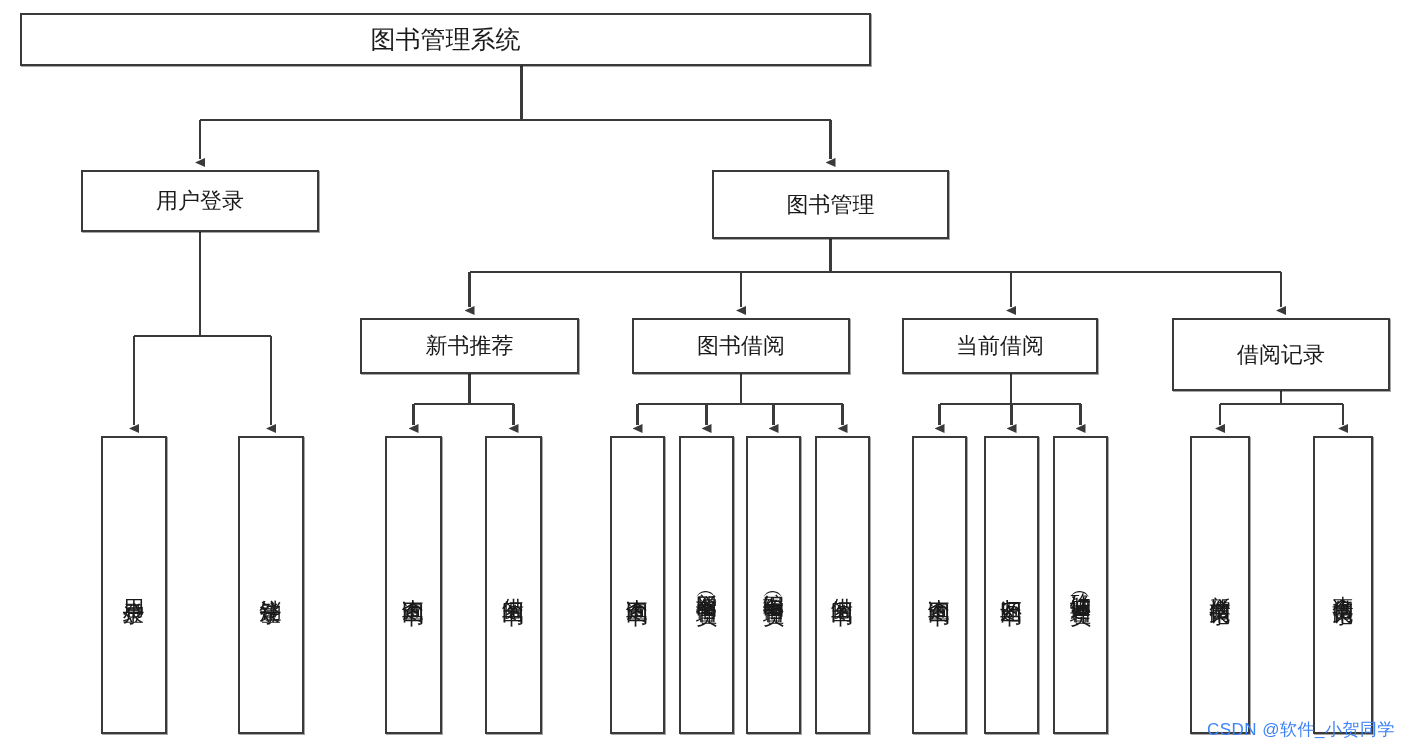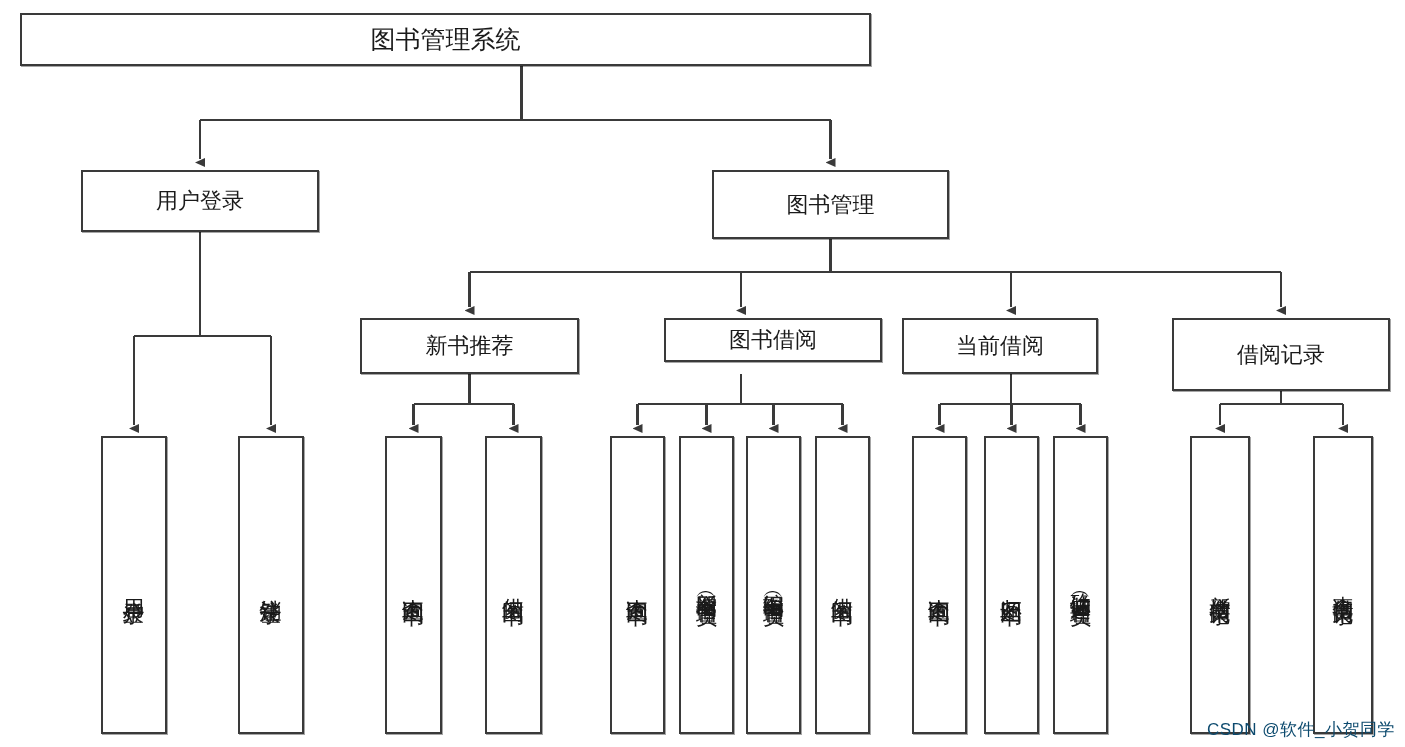--- a/index.html
+++ b/index.html
@@ -62,21 +62,21 @@
   .lvl1 { font-size: 22px; }
   .lvl2 { font-size: 22px; }
   .leaf { font-size: 22px; }
   .leaf.narrow { font-size: 21px; letter-spacing: 1px; }
 
   #watermark {
     position: absolute;
     right: 10px;
     bottom: 6px;
     font-size: 17px;
-    color: #0c4a6e;
+    color: #3b82f6;
     letter-spacing: 0.5px;
     white-space: nowrap;
   }
 </style>
 </head>
 <body>
 
 <div id="canvas">
 
   <svg id="edges" viewBox="0 0 1405 747" xmlns="http://www.w3.org/2000/svg">
@@ -128,21 +128,21 @@
       </div>
       <div class="node h lvl1" id="node-user-login" style="left: 81px; top: 170px; width: 238px; height: 62px;">
         <span class="label">用户登录</span>
       </div>
       <div class="node h lvl1" id="node-book-manage" style="left: 712px; top: 170px; width: 237px; height: 69px;">
         <span class="label">图书管理</span>
       </div>
       <div class="node h lvl2" id="node-new-book-rec" style="left: 360px; top: 318px; width: 219px; height: 56px;">
         <span class="label">新书推荐</span>
       </div>
-      <div class="node h lvl2" id="node-book-borrow" style="left: 632px; top: 318px; width: 218px; height: 44px; margin-left: 32px;">
+      <div class="node h lvl2" id="node-book-borrow" style="left: 632px; top: 318px; width: 218px; height: 56px;">
         <span class="label">图书借阅</span>
       </div>
       <div class="node h lvl2" id="node-current-borrow" style="left: 902px; top: 318px; width: 196px; height: 56px;">
         <span class="label">当前借阅</span>
       </div>
       <div class="node h lvl2" id="node-borrow-record" style="left: 1172px; top: 318px; width: 218px; height: 73px;">
         <span class="label">借阅记录</span>
       </div>
       <div class="node v leaf" id="node-leaf-user-login" style="left: 101px; top: 436px; width: 66px; height: 298px;">
         <span class="label">用户登录</span>

